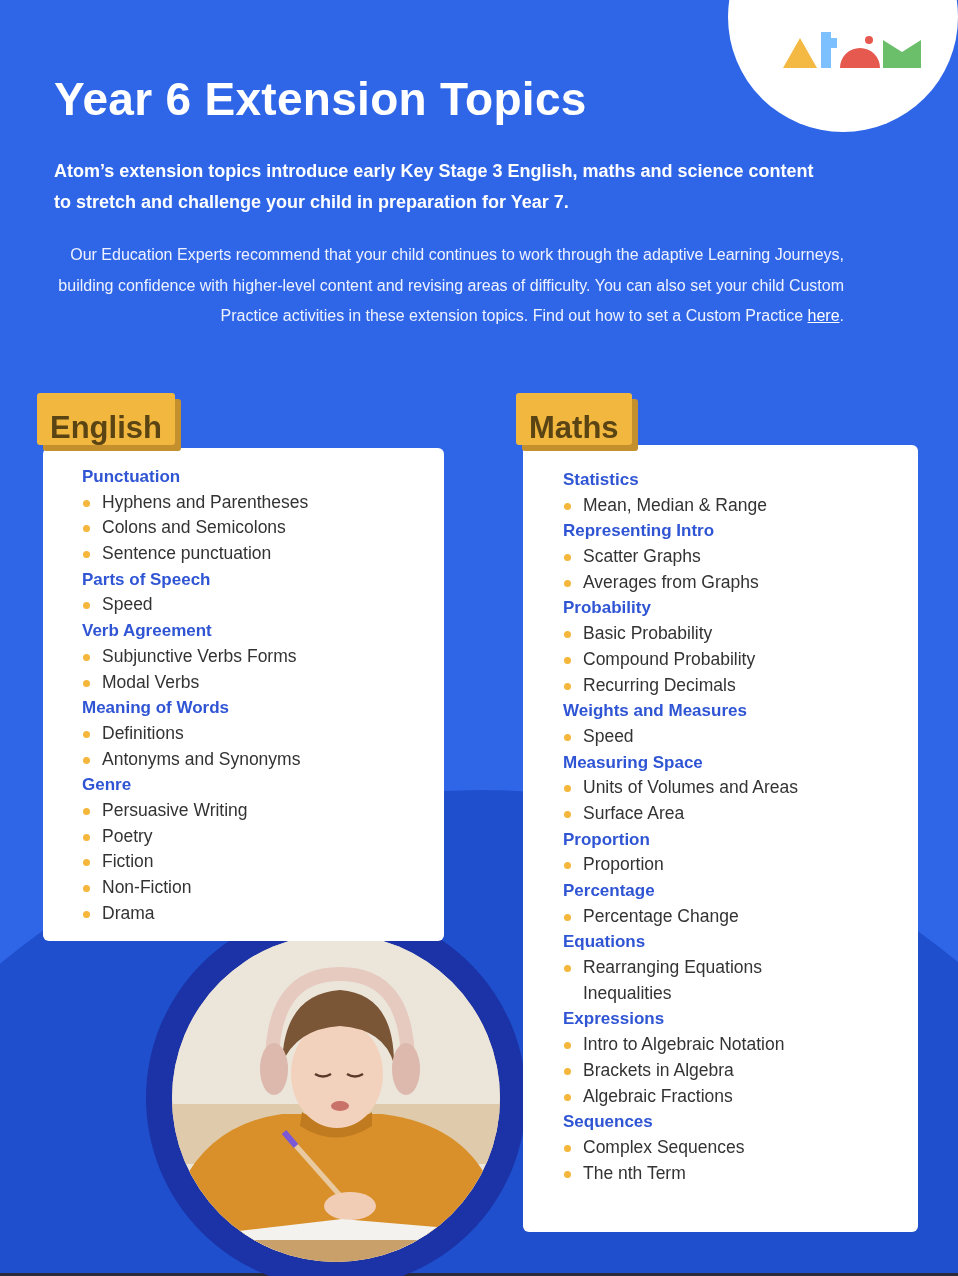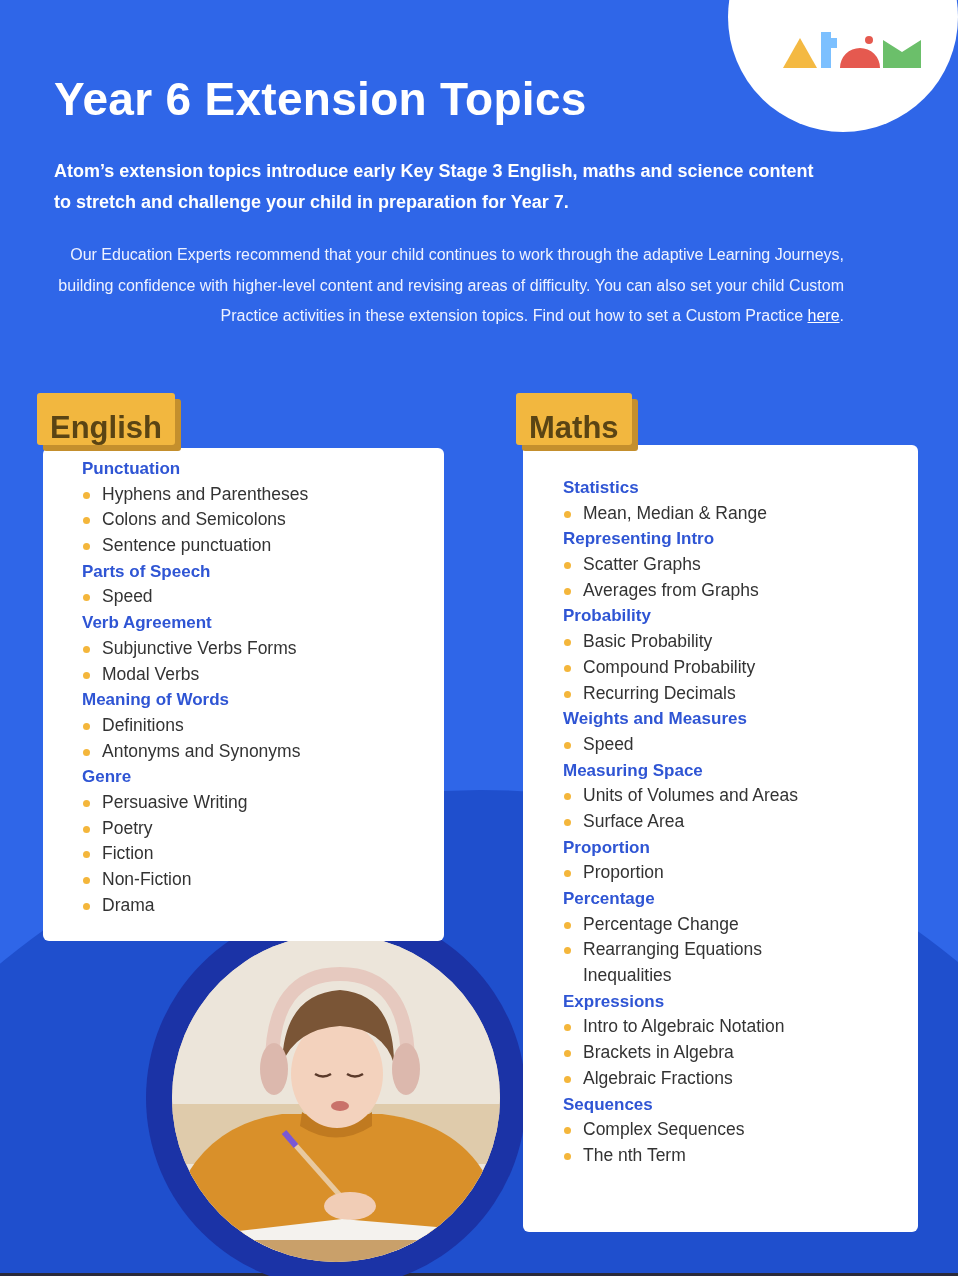--- a/index.html
+++ b/index.html
@@ -109,21 +109,21 @@
   <polygon points="100,36 100,8 119,20 138,8 138,36" fill="#6bbf6a"></polygon>
 </svg>
 
 <h1 class="title">Year 6 Extension Topics</h1>
 
 <p class="intro-bold">Atom’s extension topics introduce early Key Stage 3 English, maths and science content  to stretch and challenge your child in preparation for Year 7.</p>
 
 <p class="intro"><span>Our Education Experts recommend that your child continues to work through the adaptive Learning Journeys, building confidence with higher-level content and revising areas of difficulty. You can also set your child Custom Practice activities in these extension topics. Find out how to set a Custom Practice </span><a>here</a><span>.</span></p>
 
 <div class="tag" style="left:37px; top:393px;">English</div>
-<div class="card" style="left:43px; top:448px; width:401px; height:493px; padding:8px 0 0 39px;">
+<div class="card" style="left:43px; top:448px; width:401px; height:493px; padding:16px 0 0 39px;">
   <ul id="english-list">
       <li class="cat">Punctuation</li>
       <li class="item"><span class="dot"></span><span>Hyphens and Parentheses</span></li>
       <li class="item"><span class="dot"></span><span>Colons and Semicolons</span></li>
       <li class="item"><span class="dot"></span><span>Sentence punctuation</span></li>
       <li class="cat">Parts of Speech</li>
       <li class="item"><span class="dot"></span><span>Speed</span></li>
       <li class="cat">Verb Agreement</li>
       <li class="item"><span class="dot"></span><span>Subjunctive Verbs Forms</span></li>
       <li class="item"><span class="dot"></span><span>Modal Verbs</span></li>
@@ -133,40 +133,41 @@
       <li class="cat">Genre</li>
       <li class="item"><span class="dot"></span><span>Persuasive Writing</span></li>
       <li class="item"><span class="dot"></span><span>Poetry</span></li>
       <li class="item"><span class="dot"></span><span>Fiction</span></li>
       <li class="item"><span class="dot"></span><span>Non-Fiction</span></li>
       <li class="item"><span class="dot"></span><span>Drama</span></li>
     </ul>
 </div>
 
 <div class="tag" style="left:516px; top:393px;">Maths</div>
-<div class="card" style="left:523px; top:445px; width:395px; height:787px; padding:30px 0 0 40px;">
+<div class="card" style="left:523px; top:445px; width:395px; height:787px; padding:22px 0 0 40px;">
   <ul id="maths-list">
       <li class="cat">Statistics</li>
       <li class="item"><span class="dot"></span><span>Mean, Median &amp; Range</span></li>
       <li class="cat">Representing Intro</li>
       <li class="item"><span class="dot"></span><span>Scatter Graphs</span></li>
       <li class="item"><span class="dot"></span><span>Averages from Graphs</span></li>
       <li class="cat">Probability</li>
       <li class="item"><span class="dot"></span><span>Basic Probability</span></li>
       <li class="item"><span class="dot"></span><span>Compound Probability</span></li>
       <li class="item"><span class="dot"></span><span>Recurring Decimals</span></li>
       <li class="cat">Weights and Measures</li>
       <li class="item"><span class="dot"></span><span>Speed</span></li>
       <li class="cat">Measuring Space</li>
       <li class="item"><span class="dot"></span><span>Units of Volumes and Areas</span></li>
       <li class="item"><span class="dot"></span><span>Surface Area</span></li>
       <li class="cat">Proportion</li>
       <li class="item"><span class="dot"></span><span>Proportion</span></li>
       <li class="cat">Percentage</li>
       <li class="item"><span class="dot"></span><span>Percentage Change</span></li>
+      <li class="cat">Equations</li>
       <li class="item"><span class="dot"></span><span>Rearranging Equations</span></li>
       <li class="item"><span>Inequalities</span></li>
       <li class="cat">Expressions</li>
       <li class="item"><span class="dot"></span><span>Intro to Algebraic Notation</span></li>
       <li class="item"><span class="dot"></span><span>Brackets in Algebra</span></li>
       <li class="item"><span class="dot"></span><span>Algebraic Fractions</span></li>
       <li class="cat">Sequences</li>
       <li class="item"><span class="dot"></span><span>Complex Sequences</span></li>
       <li class="item"><span class="dot"></span><span>The nth Term</span></li>
     </ul>

